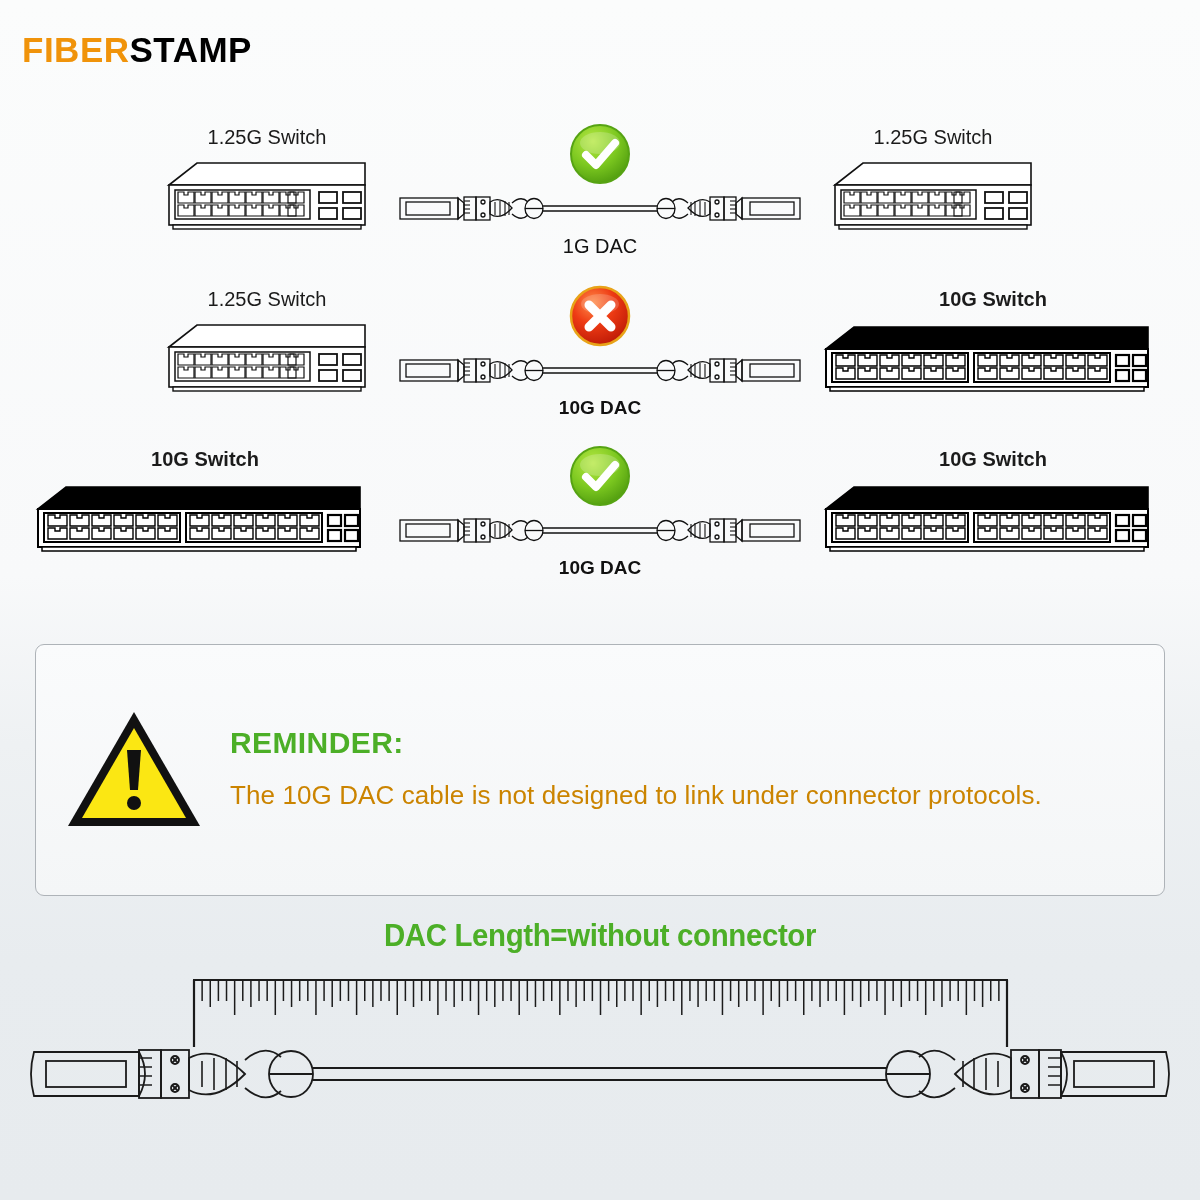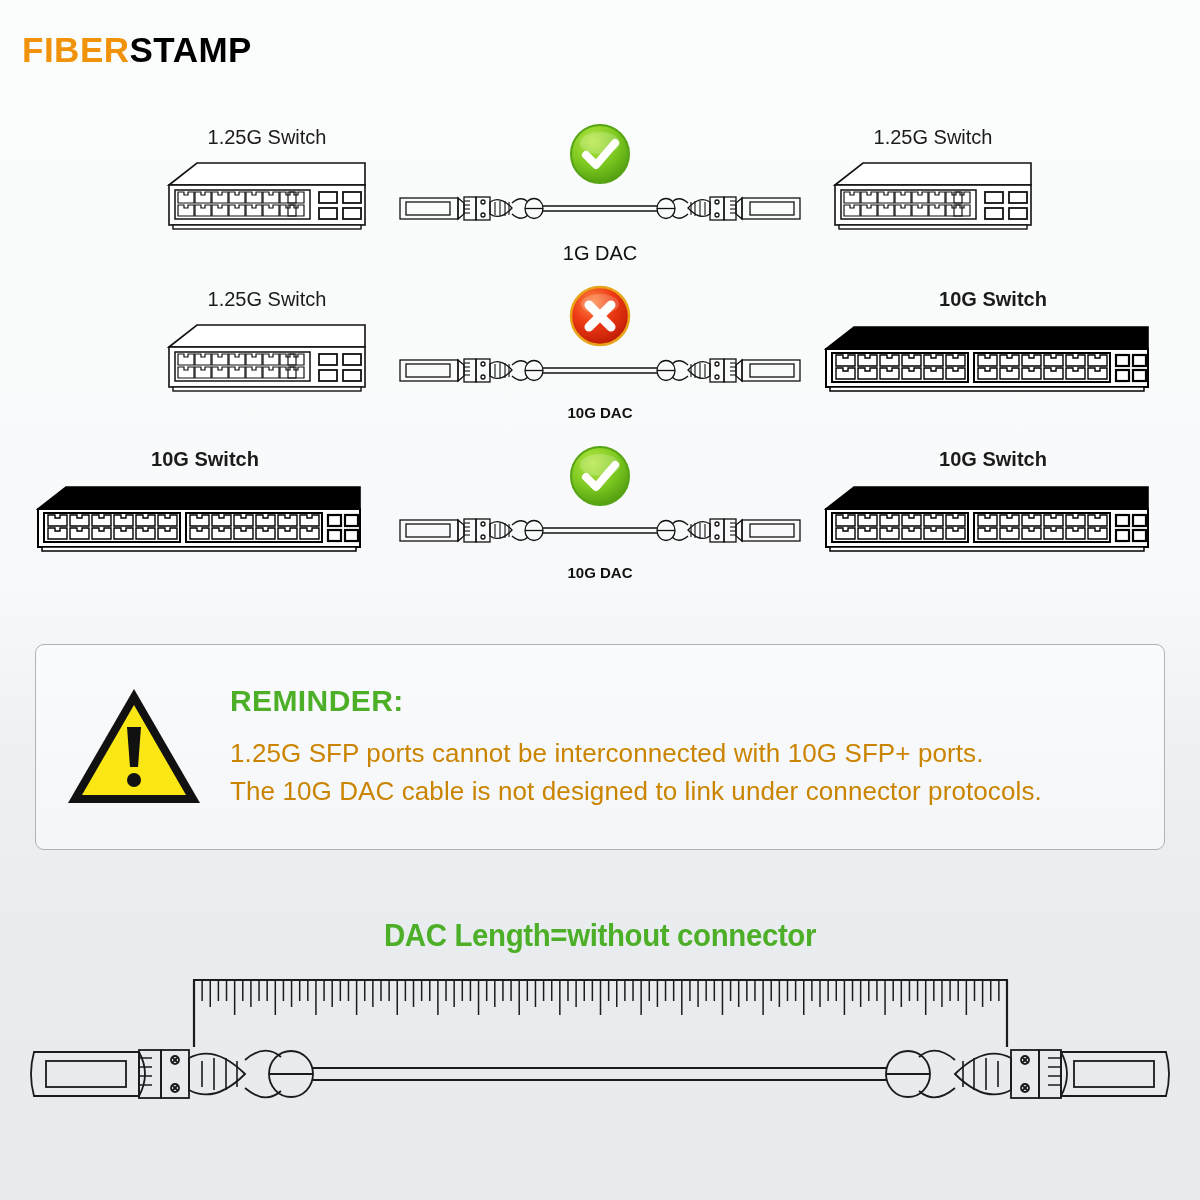--- a/index.html
+++ b/index.html
@@ -39,29 +39,29 @@
   .sw-label.bold { font-weight: bold; }
 
   
   .sw-svg { display: block; margin: 0 auto; }
 
   
   .center-col { position: absolute; text-align: center; }
   .status-icon { display: block; margin: 0 auto; }
   .cable-svg { display: block; margin: 0 auto; }
   .dac-label {
-    font-size: 20px; color: #111; margin-top: 10px; white-space: nowrap;
+    font-size: 20px; color: #111; margin-top: 3px; white-space: nowrap;
   }
-  .dac-label.bold { font-weight: bold; font-size: 15px; }
+  .dac-label.bold { font-weight: bold; font-size: 19px; }
 
   
   #reminder {
     position: absolute;
     left: 35px; top: 644px;
-    width: 1130px; height: 206px;
+    width: 1130px; height: 252px;
     border: 1px solid #aeb3b8;
     border-radius: 9px;
     background: linear-gradient(to bottom, #fafbfc 0%, #f4f6f7 100%);
     display: flex;
     align-items: center;
   }
   #warn-tri { margin-left: 28px; margin-right: 26px; flex: 0 0 auto; }
   #reminder-text { flex: 1 1 auto; padding-right: 20px; }
   #reminder-title {
     color: #4caf27;
@@ -550,21 +550,20 @@
 
 <div id="reminder">
   <svg id="warn-tri" width="140" height="128" viewBox="0 0 140 128">
     <path d="M70,6 L136,120 L4,120 Z" fill="#111"></path>
     <path d="M70,22 L122,112 L18,112 Z" fill="#fbe713"></path>
     <path d="M63,44 h14 l-3,40 h-8 z" fill="#111"></path>
     <circle cx="70" cy="97" r="7" fill="#111"></circle>
   </svg>
   <div id="reminder-text">
     <div id="reminder-title">REMINDER:</div>
-    <div class="reminder-line">1.25G SFP ports cannot be interconnected with 10G SFP+ ports.</div>
     <div class="reminder-line">The 10G DAC cable is not designed to link under connector protocols.</div>
   </div>
 </div>
 
 <div id="dac-title">DAC Length=without connector</div>
 
 <div id="ruler-area">
   <svg width="1200" height="120" viewBox="0 0 1200 120">
 
     <line x1="193" y1="15" x2="1008" y2="15" stroke="#1b1b1b" stroke-width="2.2"></line>

